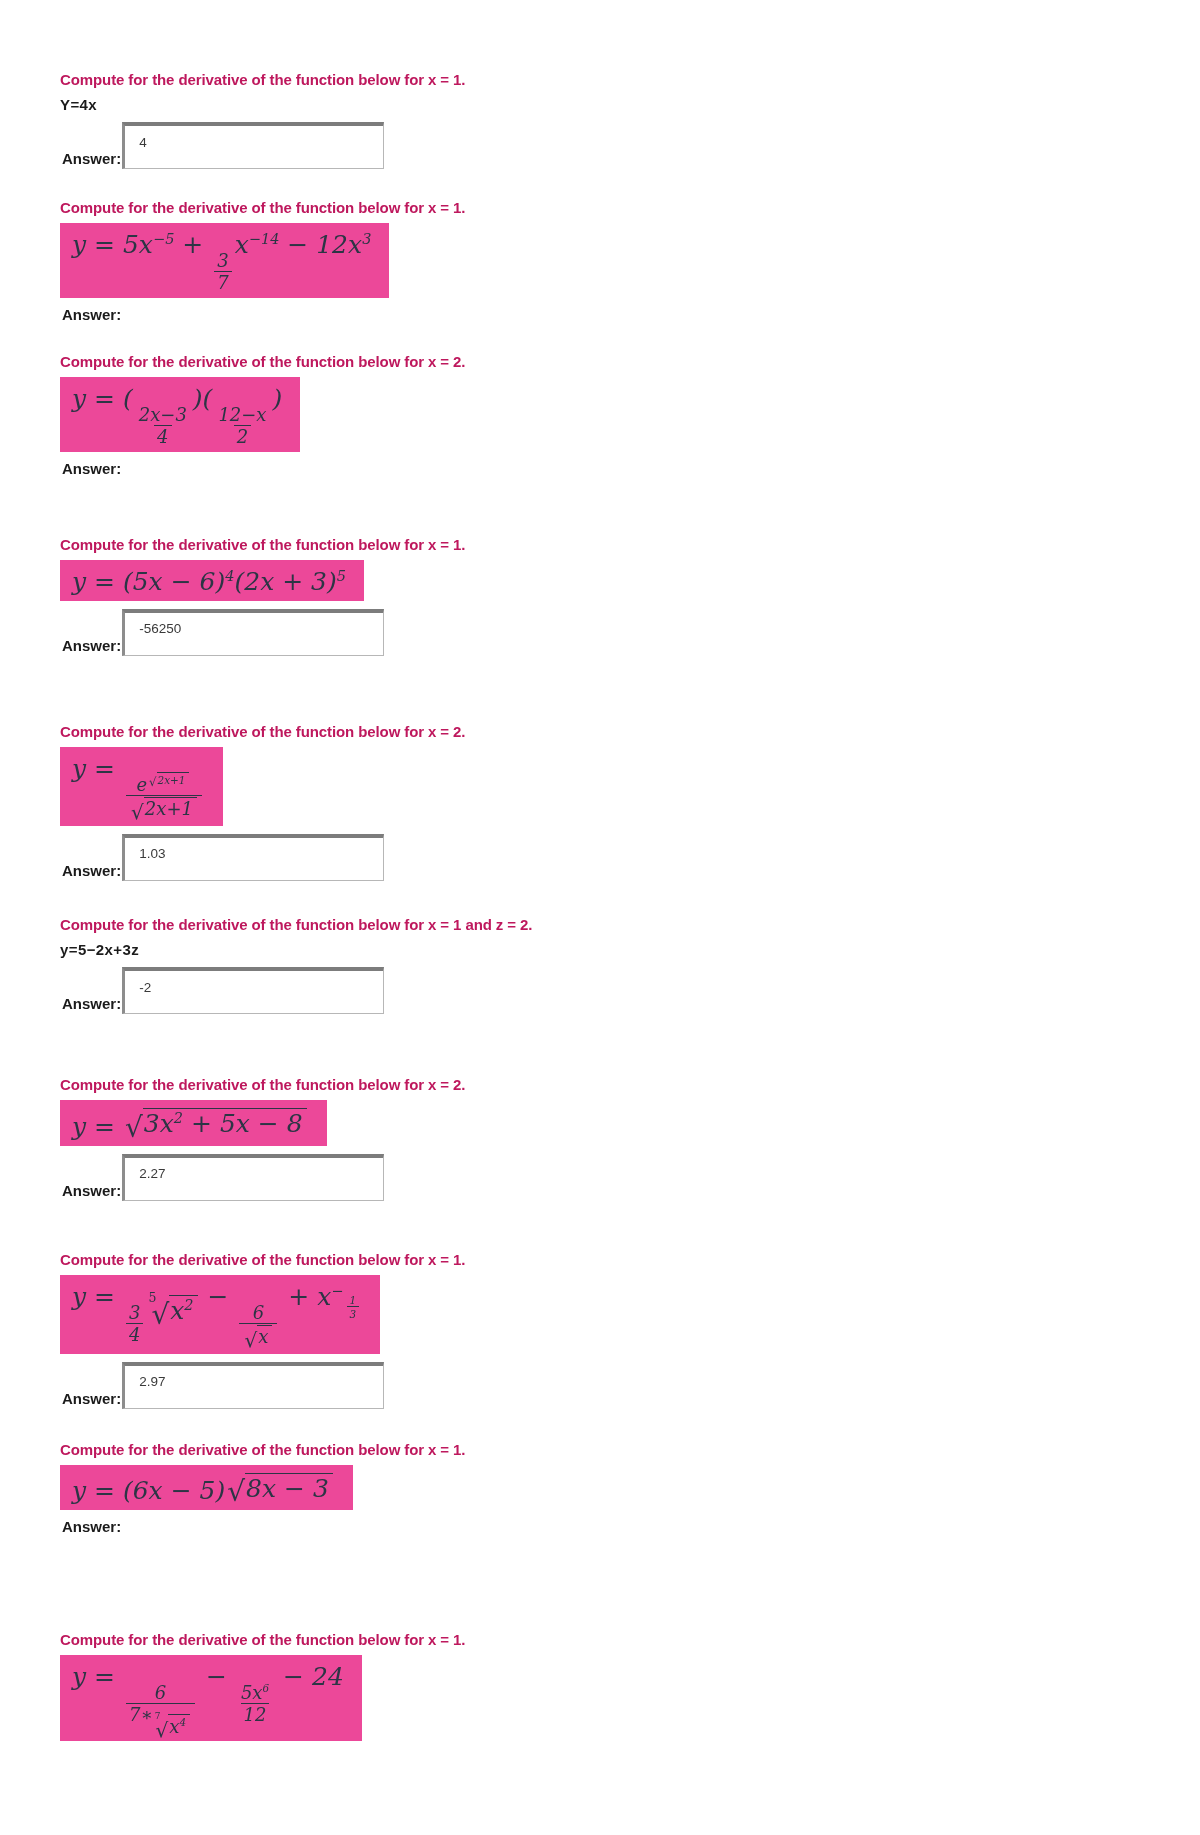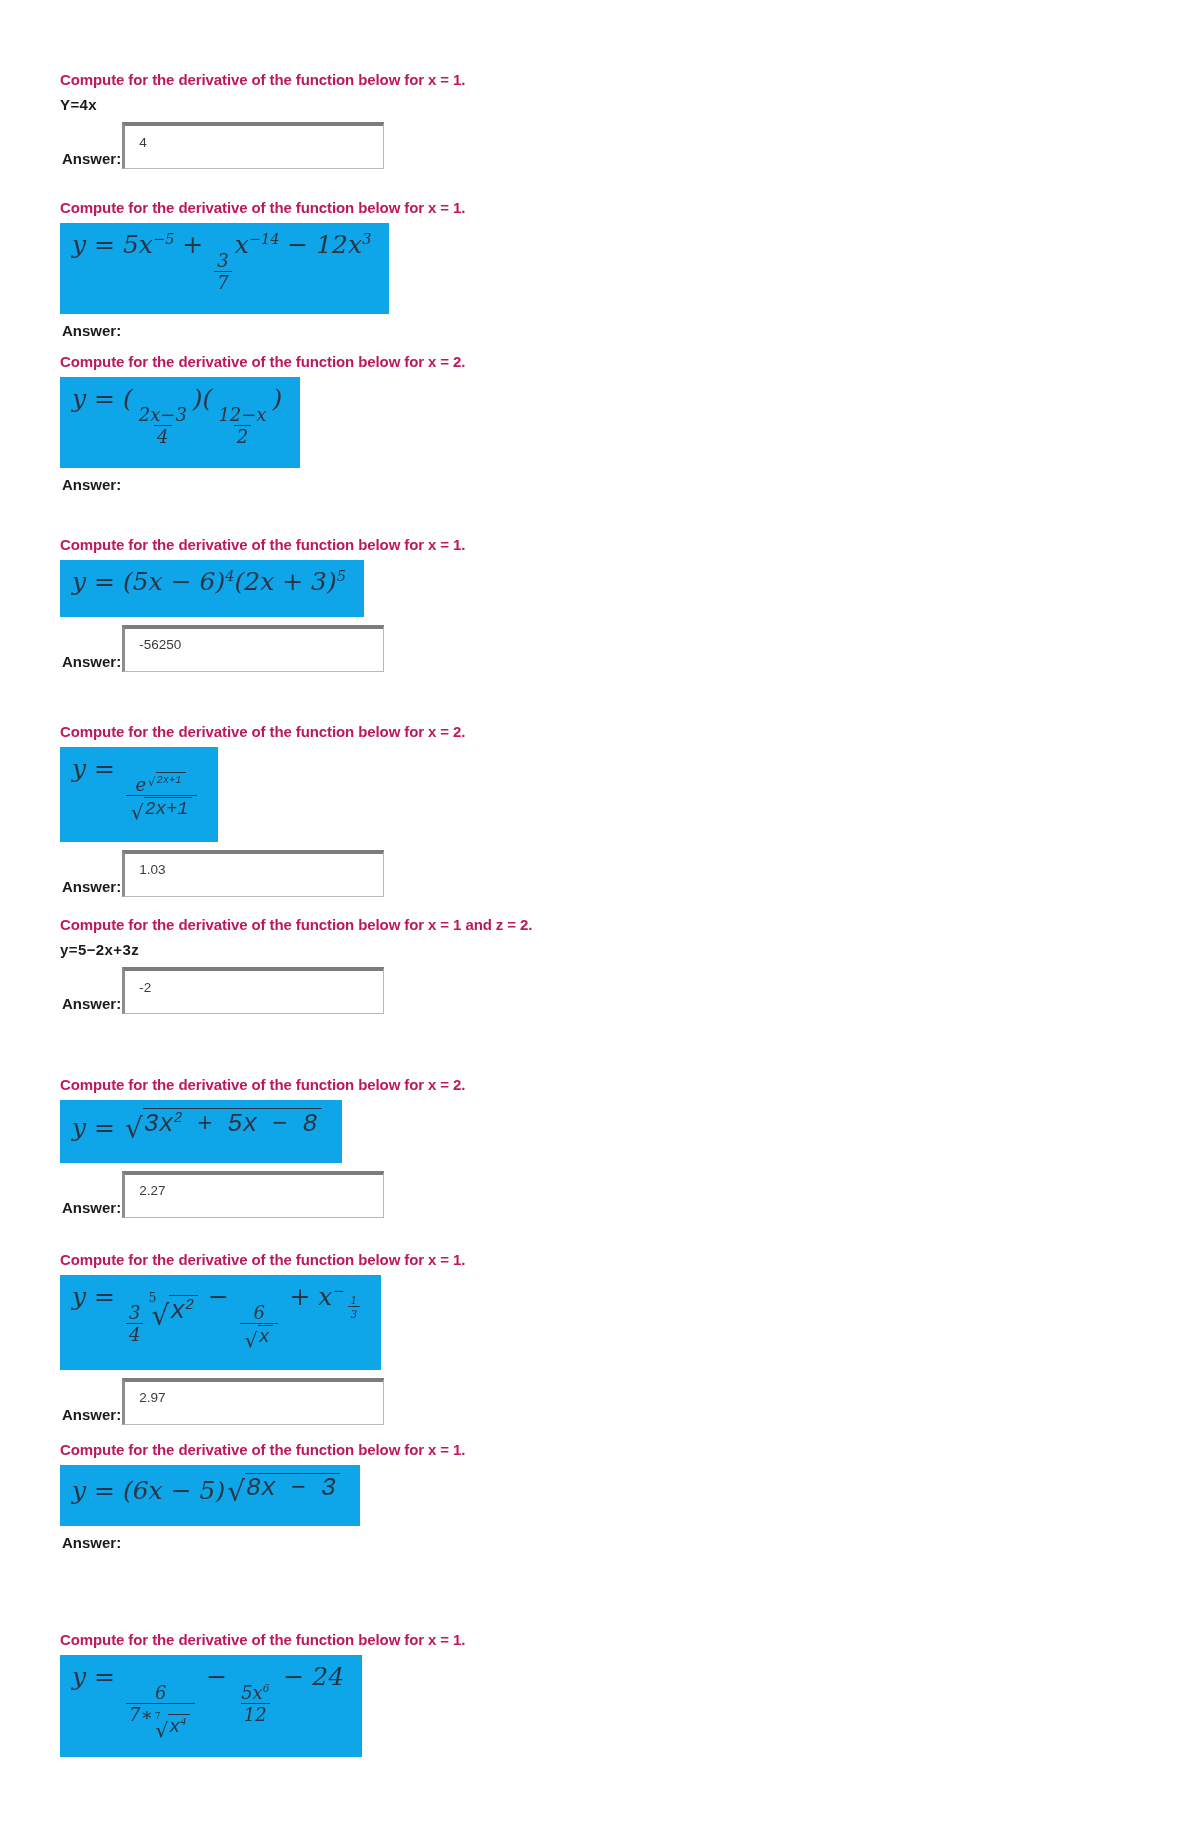--- a/index.html
+++ b/index.html
@@ -15,35 +15,35 @@
     font-size:15px;line-height:19px;font-weight:600;letter-spacing:-0.1px;
     color:#be185d;margin:0 0 6px 0;white-space:nowrap;
   }
   .plain-formula{
     font-size:15px;line-height:19px;font-weight:600;letter-spacing:0.4px;
     margin:0 0 8px 0;
   }
 
   
   .math-box{
-    display:inline-block;background:#0ea5e9;color:#2c3545;
+    display:inline-block;background:#ec4899;color:#2c3545;
     font-family:"DejaVu Serif",serif;font-style:italic;
-    font-size:25px;line-height:1.15;padding:8px 18px 20px 12px;margin:0 0 8px 0;
+    font-size:25px;line-height:1.15;padding:8px 18px 4px 12px;margin:0 0 8px 0;
     white-space:nowrap;
   }
   .math-box sup{font-size:58%;font-style:inherit;vertical-align:super;line-height:1;}
   .frac{
     display:inline-flex;flex-direction:column;align-items:center;
     vertical-align:-0.55em;margin:0 3px;line-height:1;
   }
   .frac .num,.frac .den{display:block;font-size:0.72em;line-height:1.15;padding:0 3px;}
   .frac .den{border-top:1.7px solid currentColor;padding-top:1px;}
   .sqrt{display:inline-flex;align-items:flex-end;margin:0 2px;line-height:1;}
   .radical{font-style:normal;font-size:1.12em;line-height:0.85;transform:translateY(2px);}
-  .radicand{border-top:1.8px solid currentColor;padding:2px 4px 0 1px;line-height:1.05;font-family:Liberation Mono, monospace;}
+  .radicand{border-top:1.8px solid currentColor;padding:2px 4px 0 1px;line-height:1.05;}
   .root-index{
     font-size:0.5em;font-style:normal;align-self:flex-start;
     margin-right:-5px;transform:translateY(-0.25em);z-index:1;
   }
 
   .answer-row{display:flex;align-items:flex-end;margin-left:2px;}
   .answer-label{font-size:15px;font-weight:600;padding-bottom:2px;margin-right:1px;white-space:nowrap;}
   .answer-input{
     width:238px;height:32px;background:#ffffff;color:#3a3a3a;
     border:0;border-top:4px solid #7c7c7c;border-left:3px solid #8d8d8d;

